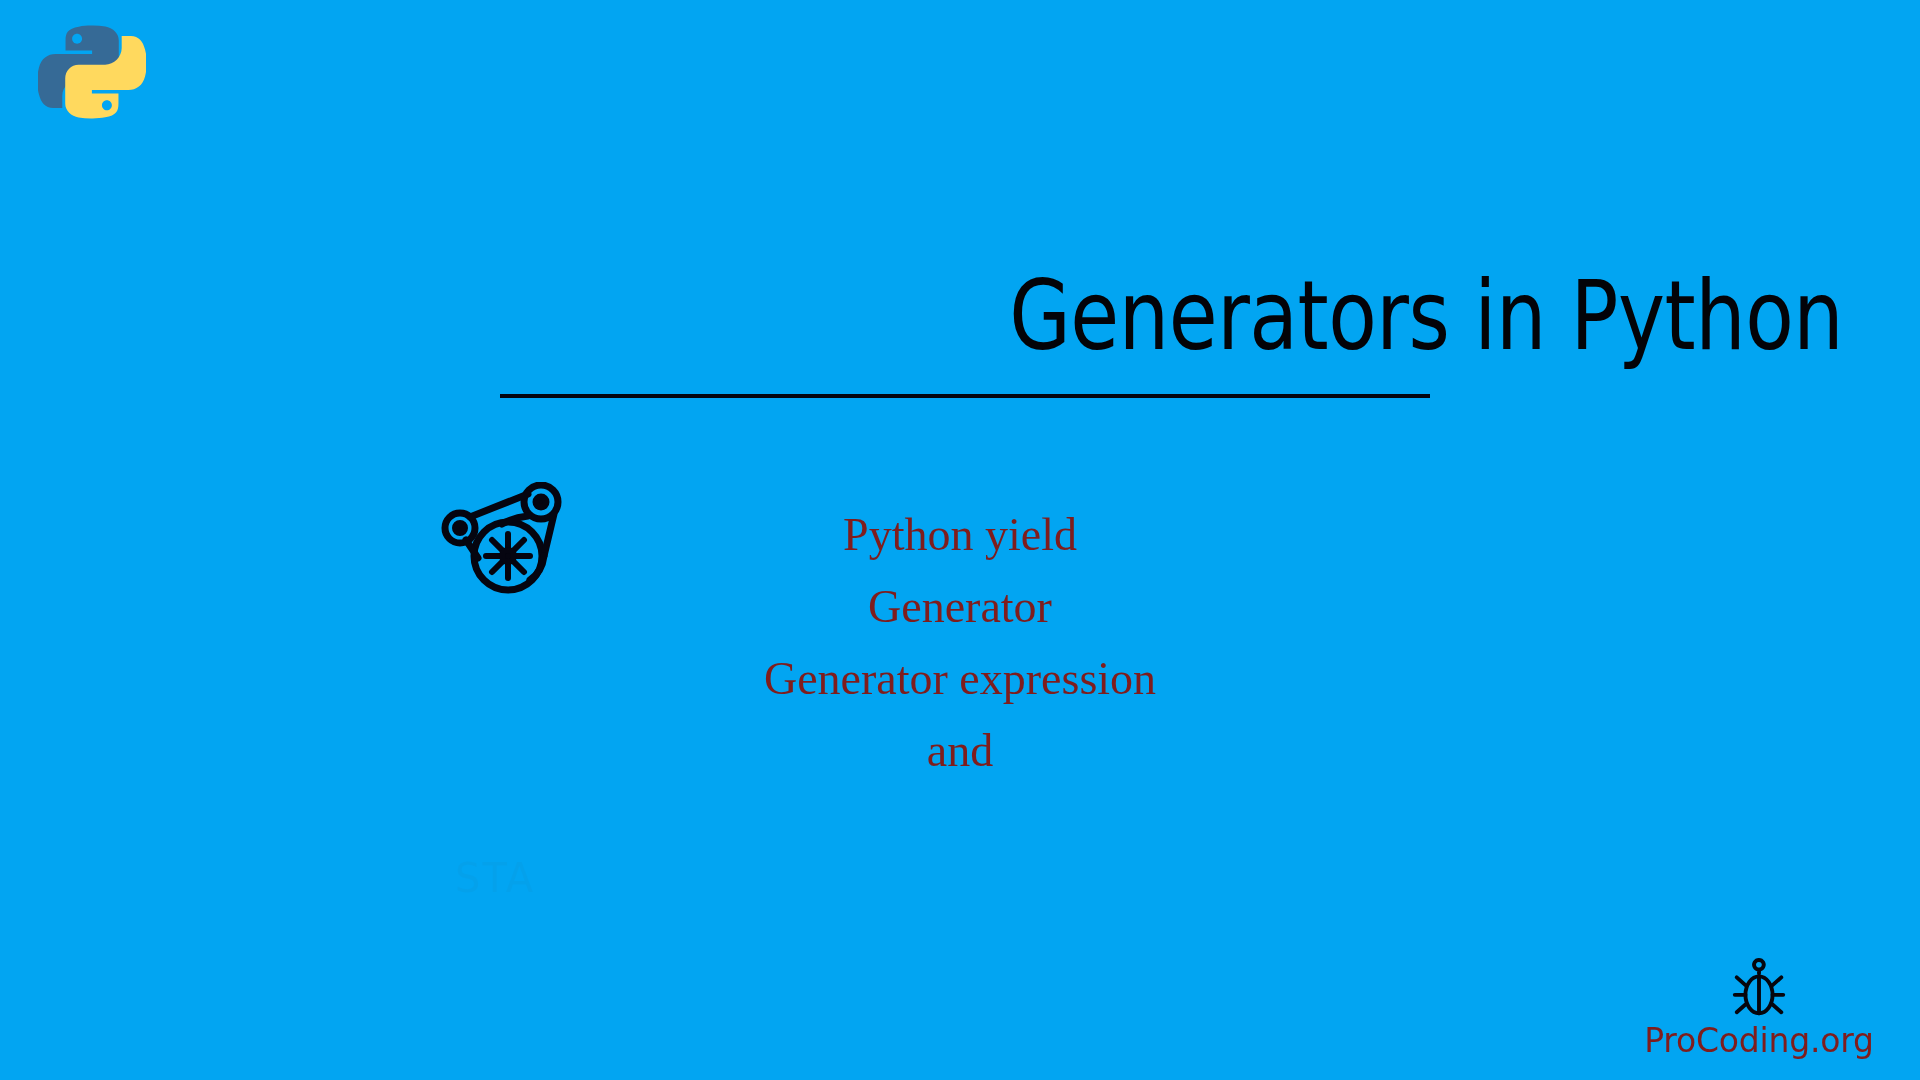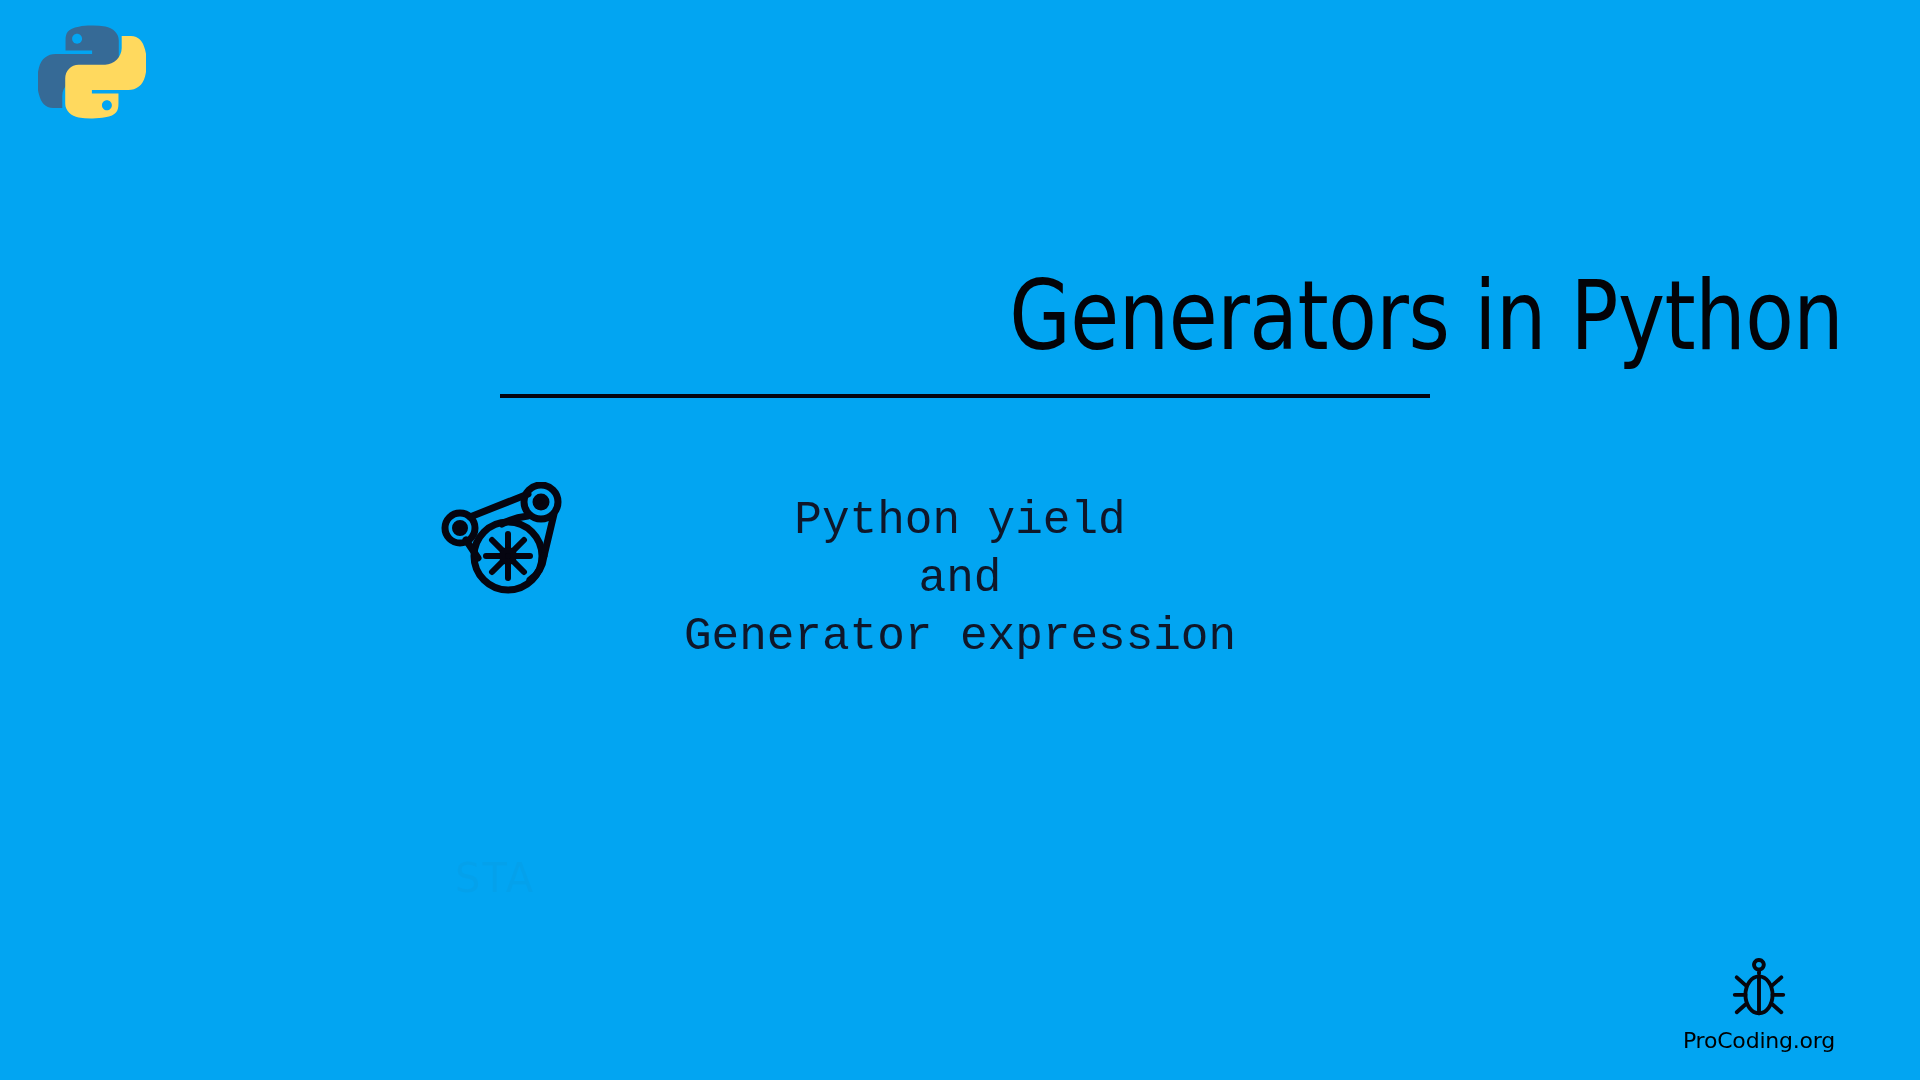--- a/index.html
+++ b/index.html
@@ -74,26 +74,26 @@
 
   
   .subtitle-block {
     position: absolute;
     left: 0;
     top: 492px;
     width: 1920px;
     text-align: center;
   }
   .subtitle-line {
-    font-family: Liberation Mono, monospace;
+    font-family: Liberation Serif, serif;
     font-size: 46px;
     line-height: 58px;
-    color: #0f172a;
+    color: #7f1d1d;
     font-weight: 400;
-    margin: 0;
+    margin: 14px;
     white-space: nowrap;
   }
 
   
   .brand {
     position: absolute;
     right: 36px;
     bottom: 18px;
     width: 250px;
     text-align: center;
@@ -101,23 +101,23 @@
   .brand-icon {
     width: 250px;
     height: 62px;
     display: flex;
     align-items: flex-end;
     justify-content: center;
   }
   .brand-icon svg { display: block; width: 62px; height: 62px; }
   .brand-name {
     font-family: "DejaVu Sans", sans-serif;
-    font-size: 22px;
+    font-size: 33px;
     line-height: 42px;
-    color: #000000;
+    color: #7f1d1d;
     letter-spacing: -0.2px;
     white-space: nowrap;
   }
 
   
   .ghost-mark {
     position: absolute;
     left: 455px;
     top: 855px;
     font-family: "DejaVu Sans", sans-serif;
@@ -176,22 +176,23 @@
         <line x1="46" y1="74" x2="90" y2="74"></line>
         <line x1="52" y1="58" x2="84" y2="90"></line>
         <line x1="84" y1="58" x2="52" y2="90"></line>
       </g>
       <circle cx="68" cy="74" r="6" fill="none" stroke="#050510" stroke-width="6"></circle>
     </svg>
   </div>
 
   <div class="subtitle-block">
     <p class="subtitle-line">Python yield</p>
+    <p class="subtitle-line">Generator</p>
+    <p class="subtitle-line">Generator expression</p>
     <p class="subtitle-line">and</p>
-    <p class="subtitle-line">Generator expression</p>
   </div>
 
   <div class="ghost-mark">STA</div>
 
   <div class="brand">
     <div class="brand-icon">
       <svg viewBox="0 0 64 64" xmlns="http://www.w3.org/2000/svg" aria-hidden="true">
         <g fill="none" stroke="#06060e" stroke-width="4" stroke-linecap="round" stroke-linejoin="round">
 
           <path d="M32 16 v-4 a5 5 0 1 0 -0.2 0"></path>

